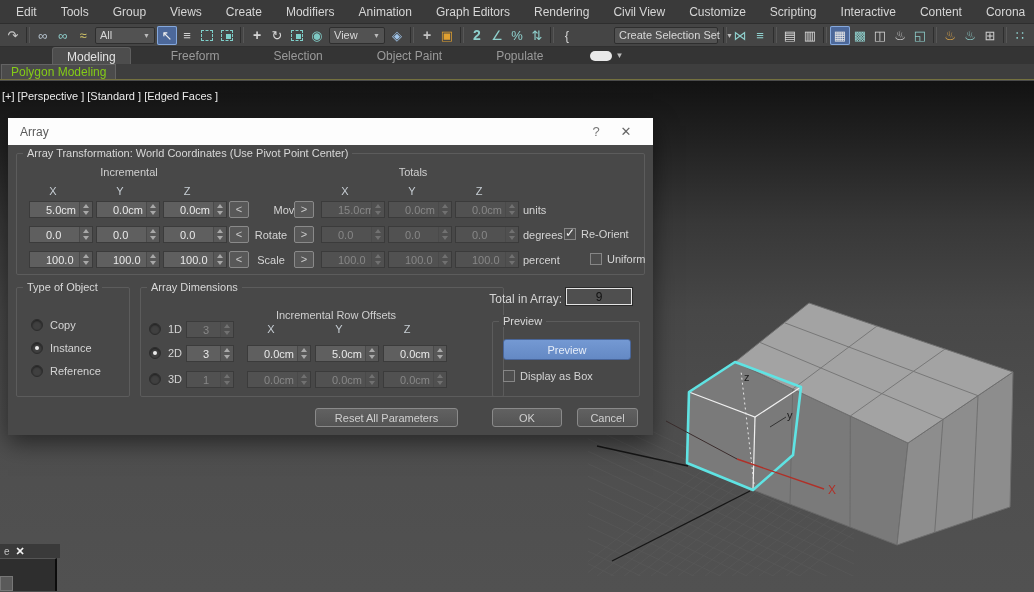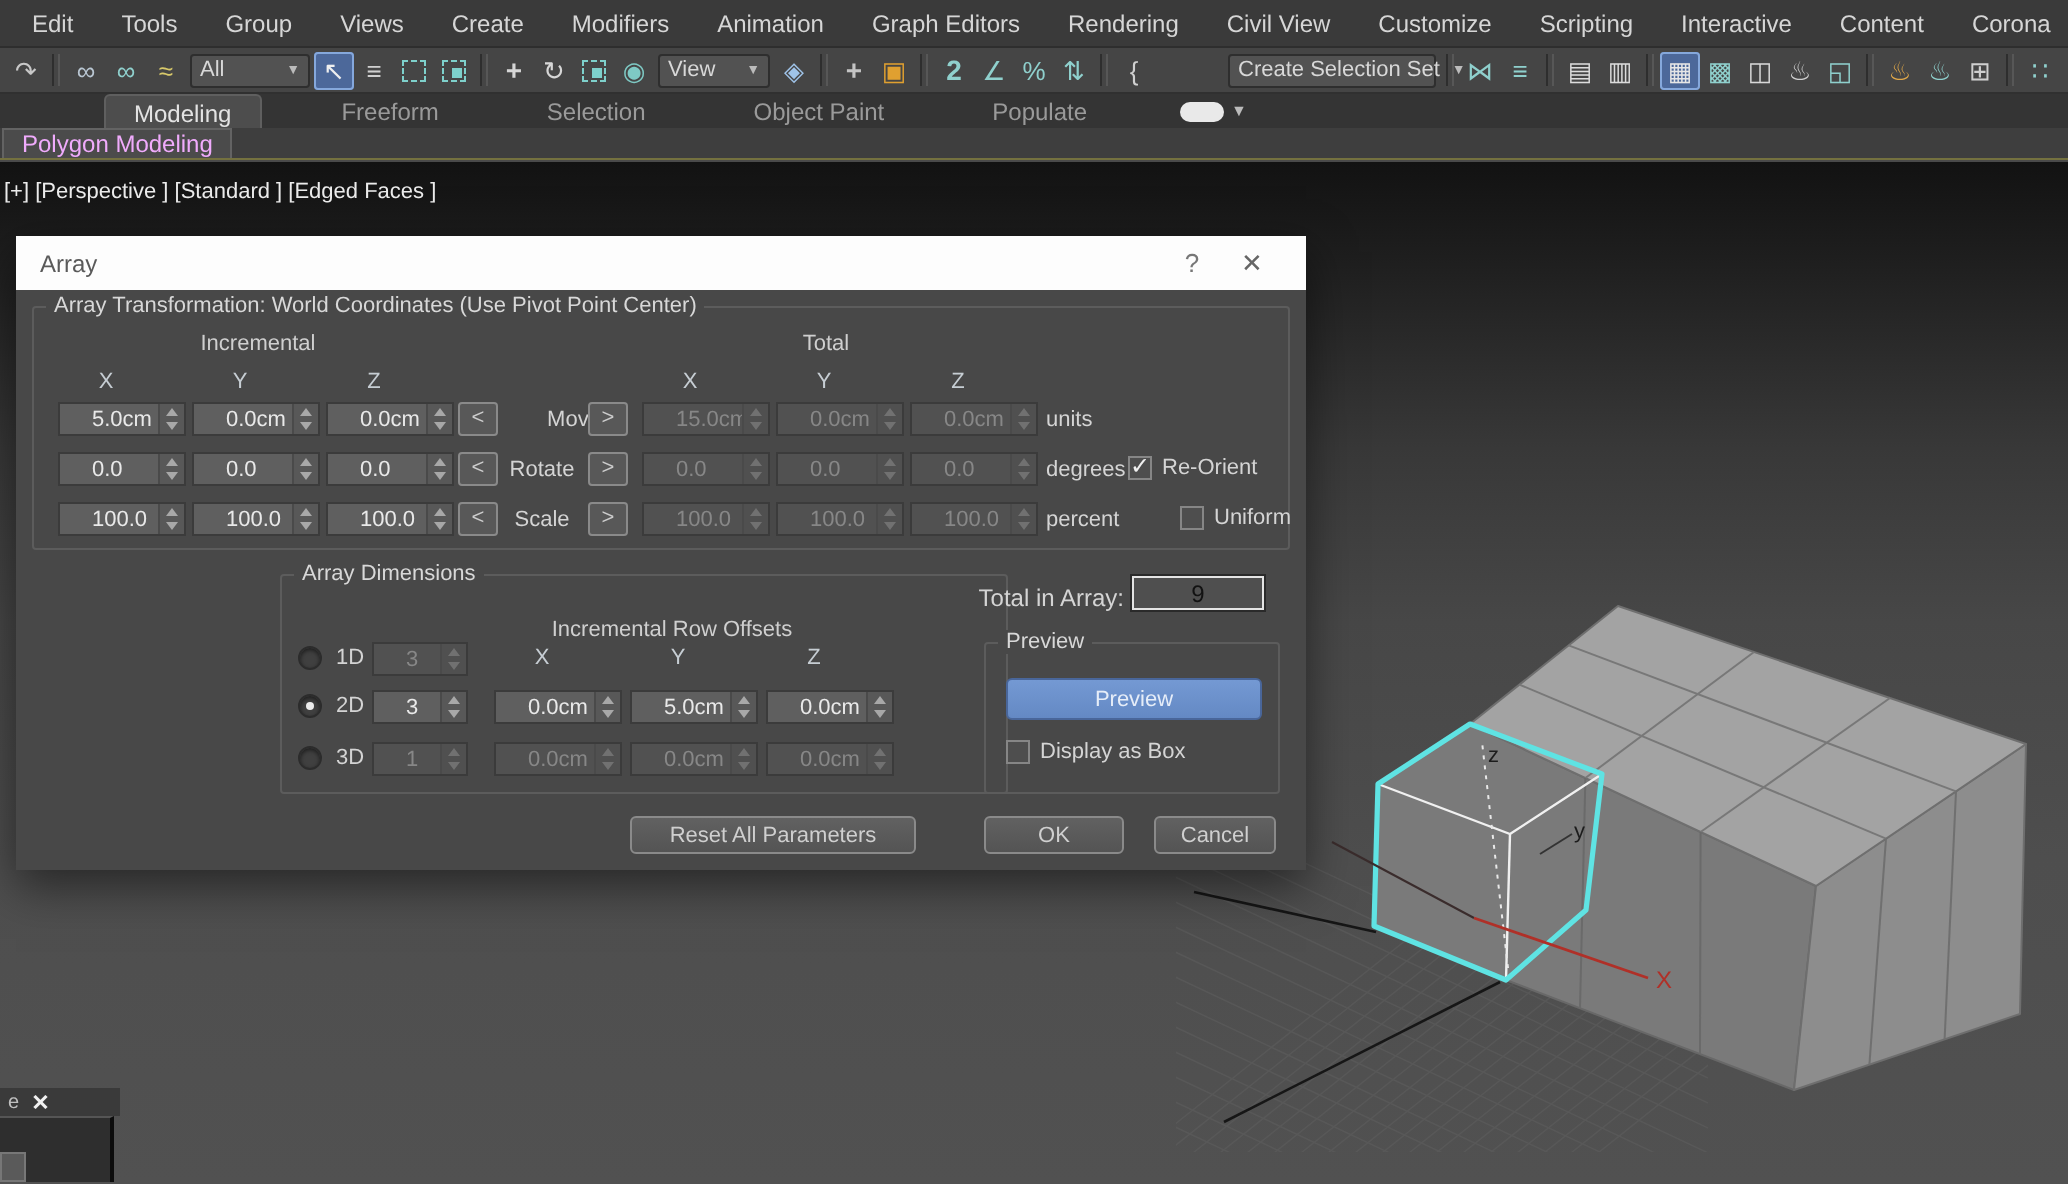--- a/index.html
+++ b/index.html
@@ -25,21 +25,21 @@
   .i-dash.f::after{content:"";width:5px;height:5px;background:#7ed0cb;margin:3px 0 0 4px}
   
   .ribbon-tabs{position:absolute;left:0;top:47px;width:1034px;height:17px;background:#343434;
                display:flex;align-items:stretch;font-size:12px;color:#9a9a9a;padding-left:52px;box-sizing:border-box}
   .rtab{padding:1px 14px 0;margin-right:26px;display:flex;align-items:center;white-space:nowrap}
   .rtab.active{background:#4d4d4d;color:#e3e3e3;border:1px solid #5f5f5f;border-bottom:none;border-radius:3px 3px 0 0}
   .rpill{width:22px;height:10px;background:#e9e9e9;border-radius:5px;align-self:center;margin-left:6px}
   .rpill-arr{color:#bbb;font-size:8px;align-self:center;margin-left:4px}
   
   .ribbon-sub{position:absolute;left:0;top:64px;width:1034px;height:16px;background:#3e3e3e;
-              border-bottom:1px solid #74713f;display:flex;align-items:stretch;font-size:12px;color:#f0abfc;box-sizing:border-box}
+              border-bottom:1px solid #74713f;display:flex;align-items:stretch;font-size:12px;color:#84cc16;box-sizing:border-box}
   .pm-tab{background:#4b4b4b;border:1px solid #636363;border-bottom:none;padding:0 9px;margin-left:1px;
           display:flex;align-items:center;white-space:nowrap}
   
   .vp{position:absolute;left:0;top:81px;width:1034px;height:511px;
       background:linear-gradient(180deg,#121212 0%,#1f1f1f 10%,#383838 28%,#474747 45%,#4e4e4e 68%,#515151 100%)}
   .vp-label{position:absolute;left:2px;top:9px;color:#ececec;font-size:11px;white-space:nowrap}
   svg.scene{position:absolute;left:0;top:0;width:1034px;height:511px}
   
   .mini-panel{position:absolute;left:0;top:463px;width:60px}
   .mp-tab{height:14px;background:#3a3a3a;color:#c0c0c0;font-size:10px;display:flex;align-items:center;padding:0 4px}
@@ -280,21 +280,21 @@
   <div class="titlebar">
     <span class="title">Array</span>
     <span class="tb-btn help">?</span>
     <span class="tb-btn close">✕</span>
   </div>
   <div class="dlg-body">
 
     <div class="group" id="tgroup" style="left:8px;top:8px;width:629px;height:122px">
       <span class="glabel">Array Transformation: World Coordinates (Use Pivot Point Center)</span>
       <span class="hdr" style="left:62px;top:12px;width:100px">Incremental</span>
-      <span class="hdr" style="left:346px;top:12px;width:100px">Total</span>
+      <span class="hdr" style="left:346px;top:12px;width:100px">Totals</span>
     <span class="axhdr" style="left: 26px; top: 31px;">X</span>
         <span class="axhdr" style="left: 318px; top: 31px;">X</span>
         <span class="axhdr" style="left: 93px; top: 31px;">Y</span>
         <span class="axhdr" style="left: 385px; top: 31px;">Y</span>
         <span class="axhdr" style="left: 160px; top: 31px;">Z</span>
         <span class="axhdr" style="left: 452px; top: 31px;">Z</span>
         <div class="spin" style="left: 12px; top: 47px; width: 64px;">
           <span class="sv">5.0cm</span>
           <span class="sa">
             <span class="tu"></span>
@@ -435,20 +435,35 @@
         <div class="cb on" style="left: 547px; top: 74px;">
           <span class="cbbox"></span>
           <span>Re-Orient</span>
         </div>
         <div class="cb" style="left: 573px; top: 99px;">
           <span class="cbbox"></span>
           <span>Uniform</span>
         </div>
       </div>
 
+    <div class="group" id="typegroup" style="left:8px;top:142px;width:114px;height:110px">
+      <span class="glabel">Type of Object</span>
+    <div class="radio" style="left: 14px; top: 31px;">
+          <span class="rd"></span>
+          <span>Copy</span>
+        </div>
+        <div class="radio sel" style="left: 14px; top: 54px;">
+          <span class="rd"></span>
+          <span>Instance</span>
+        </div>
+        <div class="radio" style="left: 14px; top: 77px;">
+          <span class="rd"></span>
+          <span>Reference</span>
+        </div>
+      </div>
 
     <div class="group" id="dimgroup" style="left:132px;top:142px;width:364px;height:110px">
       <span class="glabel">Array Dimensions</span>
       <span class="hdr" style="left:47px;top:33px;width:40px">Count</span>
       <span class="hdr" style="left:115px;top:21px;width:160px">Incremental Row Offsets</span>
     <span class="axhdr" style="left: 120px; top: 35px;">X</span>
         <span class="axhdr" style="left: 188px; top: 35px;">Y</span>
         <span class="axhdr" style="left: 256px; top: 35px;">Z</span>
         <div class="radio" style="left: 8px; top: 35px;">
           <span class="rd"></span>

